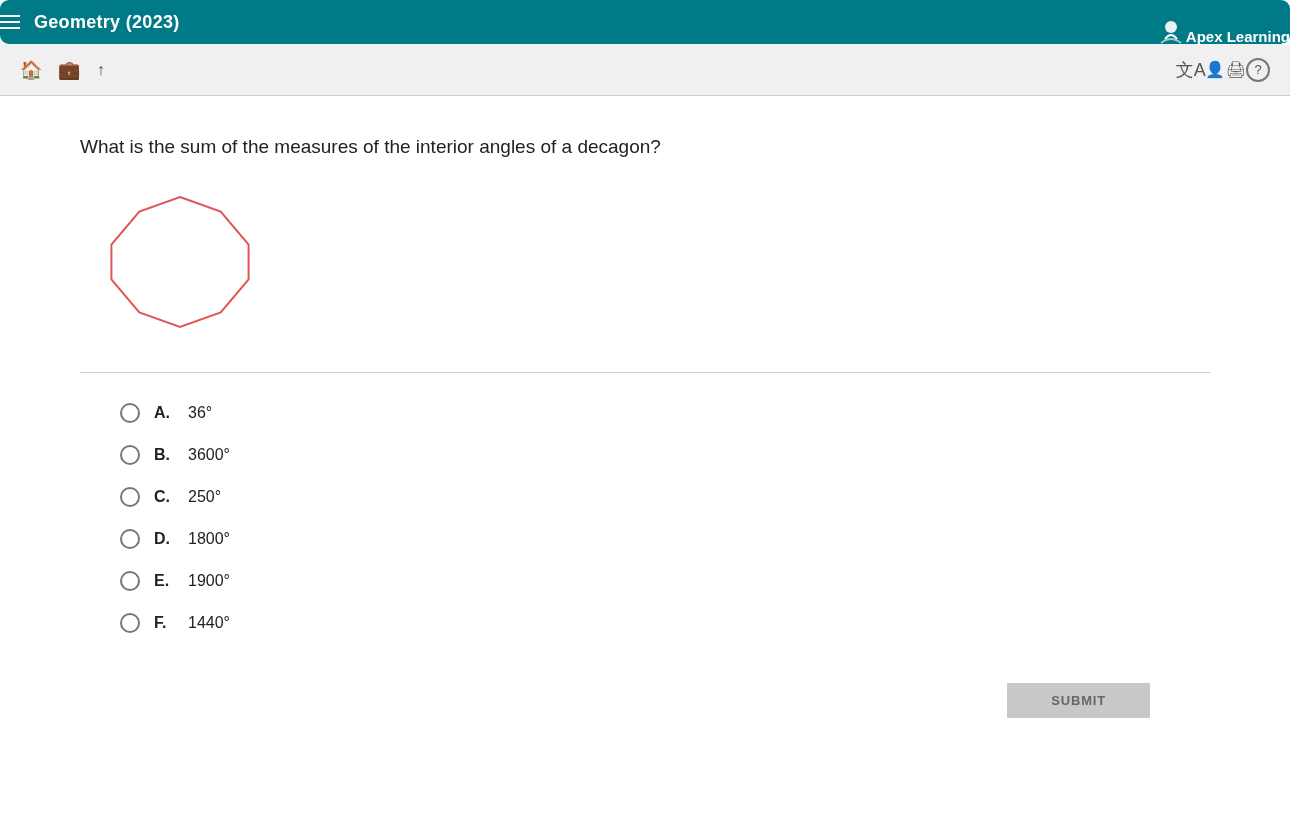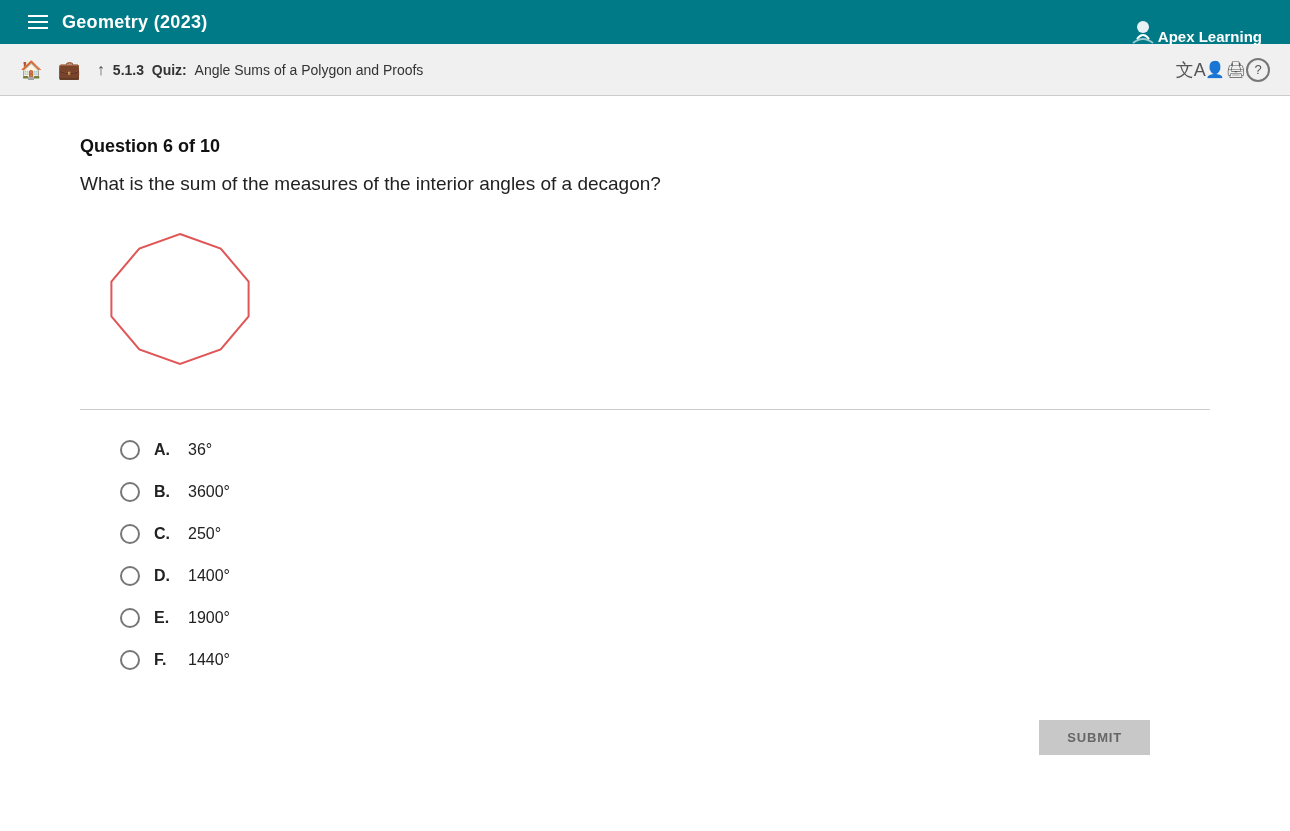--- a/index.html
+++ b/index.html
@@ -6,21 +6,22 @@
     body { font-family: Arial, sans-serif; background: #f5f5f5; width: 1290px; height: 831px; overflow: hidden; }
 
     
     .top-bar {
       background: #007a87;
       color: white;
       height: 44px;
       display: flex;
       align-items: center;
       justify-content: space-between;
-      padding: 0 28px;
+      padding: 0 0;
+      border-radius: 9px;
     }
     .top-bar-left {
       display: flex;
       align-items: center;
       gap: 14px;
     }
     .hamburger-icon {
       display: flex;
       flex-direction: column;
       gap: 4px;
@@ -182,21 +183,21 @@
       display: flex;
       justify-content: flex-end;
       padding: 20px 60px 0 0;
       margin-top: 30px;
     }
 
     .submit-btn {
       background: #c8c8c8;
       color: #666;
       border: none;
-      padding: 10px 28px;
+      padding: 10px 44px;
       font-size: 13px;
       font-weight: bold;
       letter-spacing: 0.8px;
       cursor: pointer;
       text-transform: uppercase;
     }
 
     
     .decagon-svg {
       fill: none;
@@ -225,37 +226,31 @@
     <span>Apex Learning</span>
   </div>
 </div>
 
 <div class="secondary-bar">
   <div class="secondary-bar-left">
     <span class="nav-icon">🏠</span>
     <span class="nav-icon">💼</span>
     <div class="breadcrumb-section">
       <span class="breadcrumb-up">↑</span>
-      <span class="breadcrumb-text">
-        <strong>5.1.3</strong>
-        &nbsp;<strong>Quiz:</strong>
-        &nbsp;<span>Angle Sums of a Polygon and Proofs</span>
-      </span>
     </div>
   </div>
   <div class="secondary-bar-right">
     <span title="Translate" style="font-size:18px; color:#555;">文A</span>
     <span title="User" style="font-size:16px; color:#555;">👤</span>
     <span title="Print" style="font-size:16px; color:#555;">🖨</span>
     <span title="Help" style="font-size:16px; color:#555; border:2px solid #777; border-radius:50%; width:24px; height:24px; display:inline-flex; align-items:center; justify-content:center; font-size:13px;">?</span>
   </div>
 </div>
 
 <div class="main-content">
-  <div class="question-header">Question 6 of 10</div>
   <div class="question-text">What is the sum of the measures of the interior angles of a decagon?</div>
 
   <div class="decagon-container">
     <svg width="160" height="160" viewBox="0 0 160 160" xmlns="http://www.w3.org/2000/svg">
 
       <polygon class="decagon-svg" points="
           80,15
           120.7,29.5
           148.6,62.5
           148.6,97.5
@@ -283,21 +278,21 @@
       <span class="option-value">3600°</span>
     </li>
     <li class="option-item">
       <div class="radio-circle"></div>
       <span class="option-label">C.</span>
       <span class="option-value">250°</span>
     </li>
     <li class="option-item">
       <div class="radio-circle"></div>
       <span class="option-label">D.</span>
-      <span class="option-value">1400°</span>
+      <span class="option-value">1800°</span>
     </li>
     <li class="option-item">
       <div class="radio-circle"></div>
       <span class="option-label">E.</span>
       <span class="option-value">1900°</span>
     </li>
     <li class="option-item">
       <div class="radio-circle"></div>
       <span class="option-label">F.</span>
       <span class="option-value">1440°</span>

